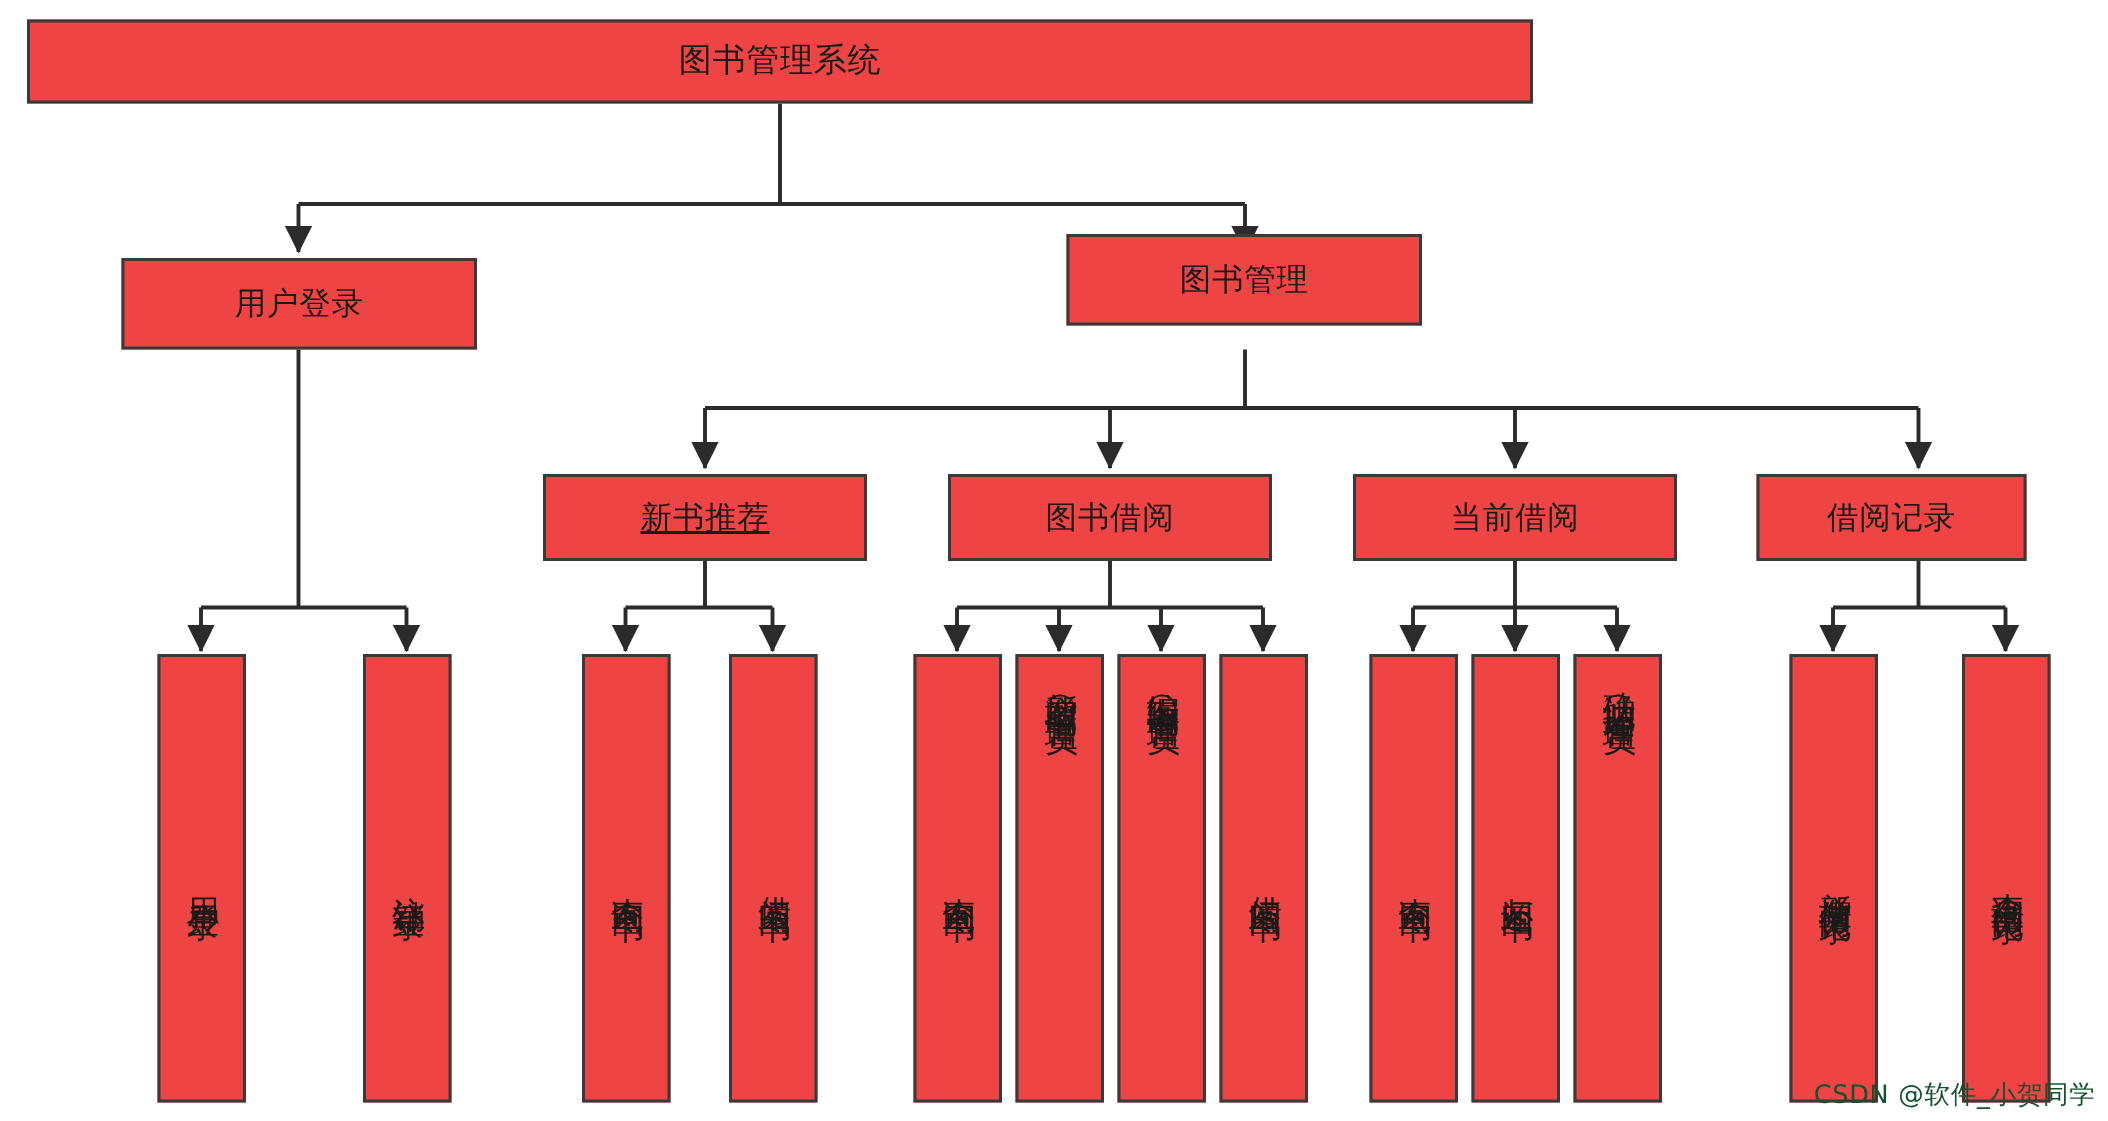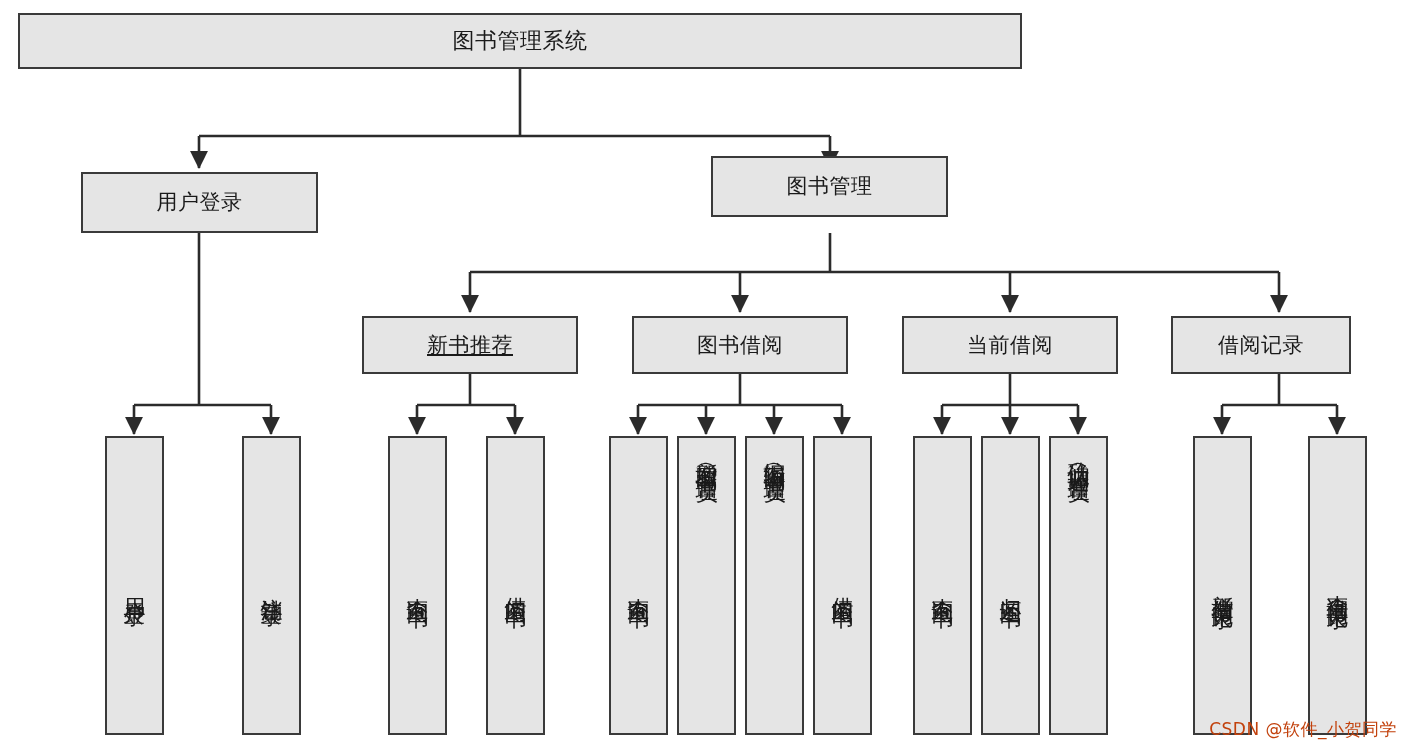--- a/index.html
+++ b/index.html
@@ -22,21 +22,21 @@
     position: absolute;
     left: 0;
     top: 0;
     width: 1405px;
     height: 747px;
     pointer-events: none;
   }
   .node {
     position: absolute;
     box-sizing: border-box;
-    background: #e5e5e5;
+    background: #ef4444;
     border: 2px solid #3a3a3a;
     display: flex;
     align-items: center;
     justify-content: center;
     color: #1a1a1a;
   }
   .node-label {
     display: block;
     text-align: center;
     line-height: 1.25;
@@ -66,21 +66,21 @@
   }
   .node.vert.centered {
     align-items: center;
     padding-top: 0;
   }
   #watermark {
     position: absolute;
     right: 8px;
     bottom: 6px;
     font-size: 17px;
-    color: #c2410c;
+    color: #14532d;
     letter-spacing: 0.5px;
     white-space: nowrap;
   }
 </style>
 </head>
 <body>
 
 <div id="diagram-root">
 
   <svg id="edges-layer" viewBox="0 0 1405 747" width="1405" height="747" xmlns="http://www.w3.org/2000/svg">

